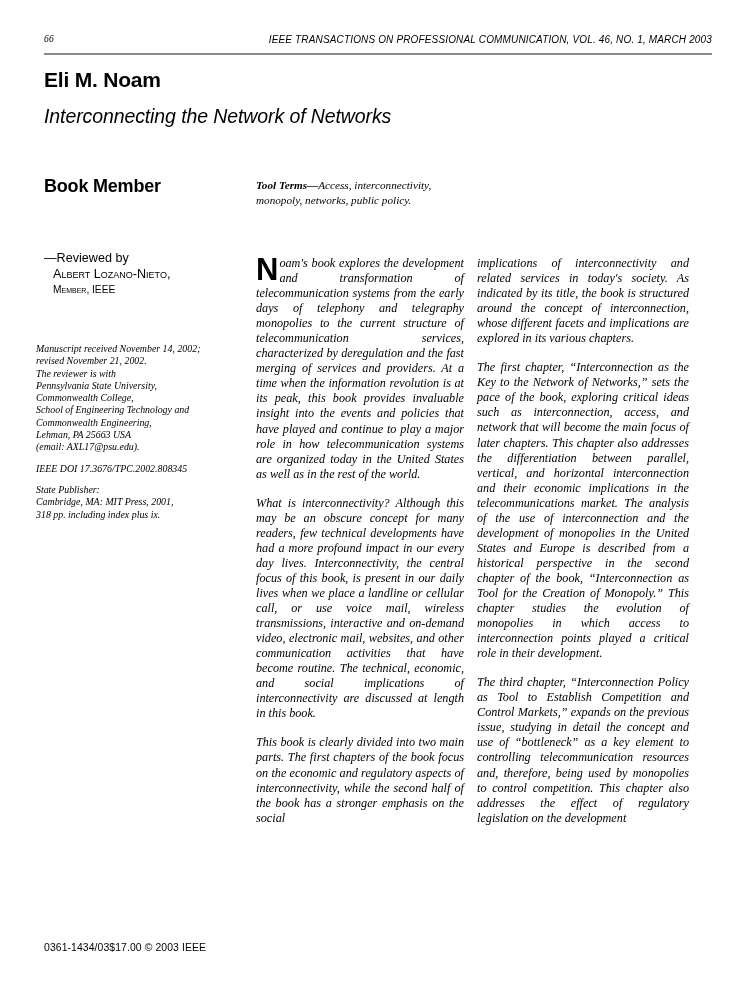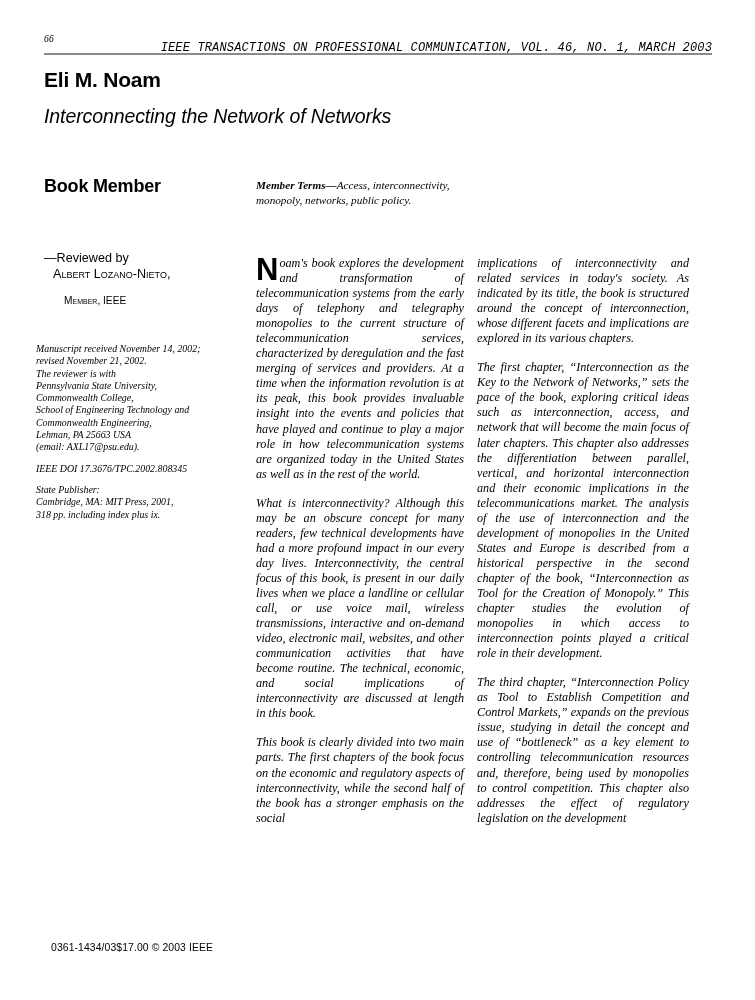--- a/index.html
+++ b/index.html
@@ -37,24 +37,24 @@
     left: 0;
     top: 0;
     font-family: "Liberation Serif", "DejaVu Serif", serif;
     font-style: italic;
     font-size: 9.5px;
     letter-spacing: 0.2px;
   }
   .journal-line {
     position: absolute;
     right: 0;
-    top: 7px;
-    font-family: Liberation Mono, monospace;
-    font-style: italic;
-    font-size: 12px;
+    top: 0;
+    font-family: Liberation Sans, sans-serif;
+    font-style: italic;
+    font-size: 10px;
     letter-spacing: 0.15px;
     white-space: nowrap;
   }
   .head-rule {
     position: absolute;
     left: 44px;
     top: 53px;
     width: 668px;
     height: 1.6px;
     background: #8a8a8a;
@@ -126,21 +126,21 @@
     font-variant: small-caps;
     line-height: 16px;
     margin: 0;
     padding-left: 9px;
   }
   .reviewer-grade {
     font-family: "Liberation Sans", "DejaVu Sans", sans-serif;
     font-size: 10.2px;
     font-variant: small-caps;
     line-height: 15px;
-    margin: 11px;
+    margin: 0;
     padding-left: 9px;
   }
 
   .meta-block {
     position: absolute;
     left: 36px;
     top: 343px;
     width: 200px;
     font-family: "Liberation Serif", "DejaVu Serif", serif;
     font-style: italic;
@@ -190,21 +190,21 @@
     font-weight: bold;
     font-size: 31px;
     line-height: 25px;
     padding: 0 1px 0 0;
     margin-top: 1px;
   }
 
   
   .footer {
     position: absolute;
-    left: 51px;
+    left: 44px;
     top: 942px;
     font-family: "Liberation Sans", "DejaVu Sans", sans-serif;
     font-size: 10.4px;
     letter-spacing: 0.1px;
   }
 </style>
 </head>
 <body>
 
 <div class="page">
@@ -213,21 +213,21 @@
     <span class="folio">66</span>
     <span class="journal-line">IEEE TRANSACTIONS ON PROFESSIONAL COMMUNICATION, VOL. 46, NO. 1, MARCH 2003</span>
   </div>
   <div class="head-rule"></div>
 
   <div class="author-name">Eli M. Noam</div>
   <div class="book-title">Interconnecting the Network of Networks</div>
   <div class="section-label">Book Member</div>
 
   <div class="index-terms">
-    <b>Member Terms—</b><span>Access, interconnectivity, monopoly, networks, public policy.</span>
+    <b>Tool Terms—</b><span>Access, interconnectivity, monopoly, networks, public policy.</span>
   </div>
 
   <div class="col-left">
     <p class="reviewed-by">—Reviewed by</p>
     <p class="reviewer-name">Albert Lozano-Nieto,</p>
     <p class="reviewer-grade">Member, IEEE</p>
   </div>
 
   <div class="meta-block">
     <p>Manuscript received November 14, 2002;</p>

